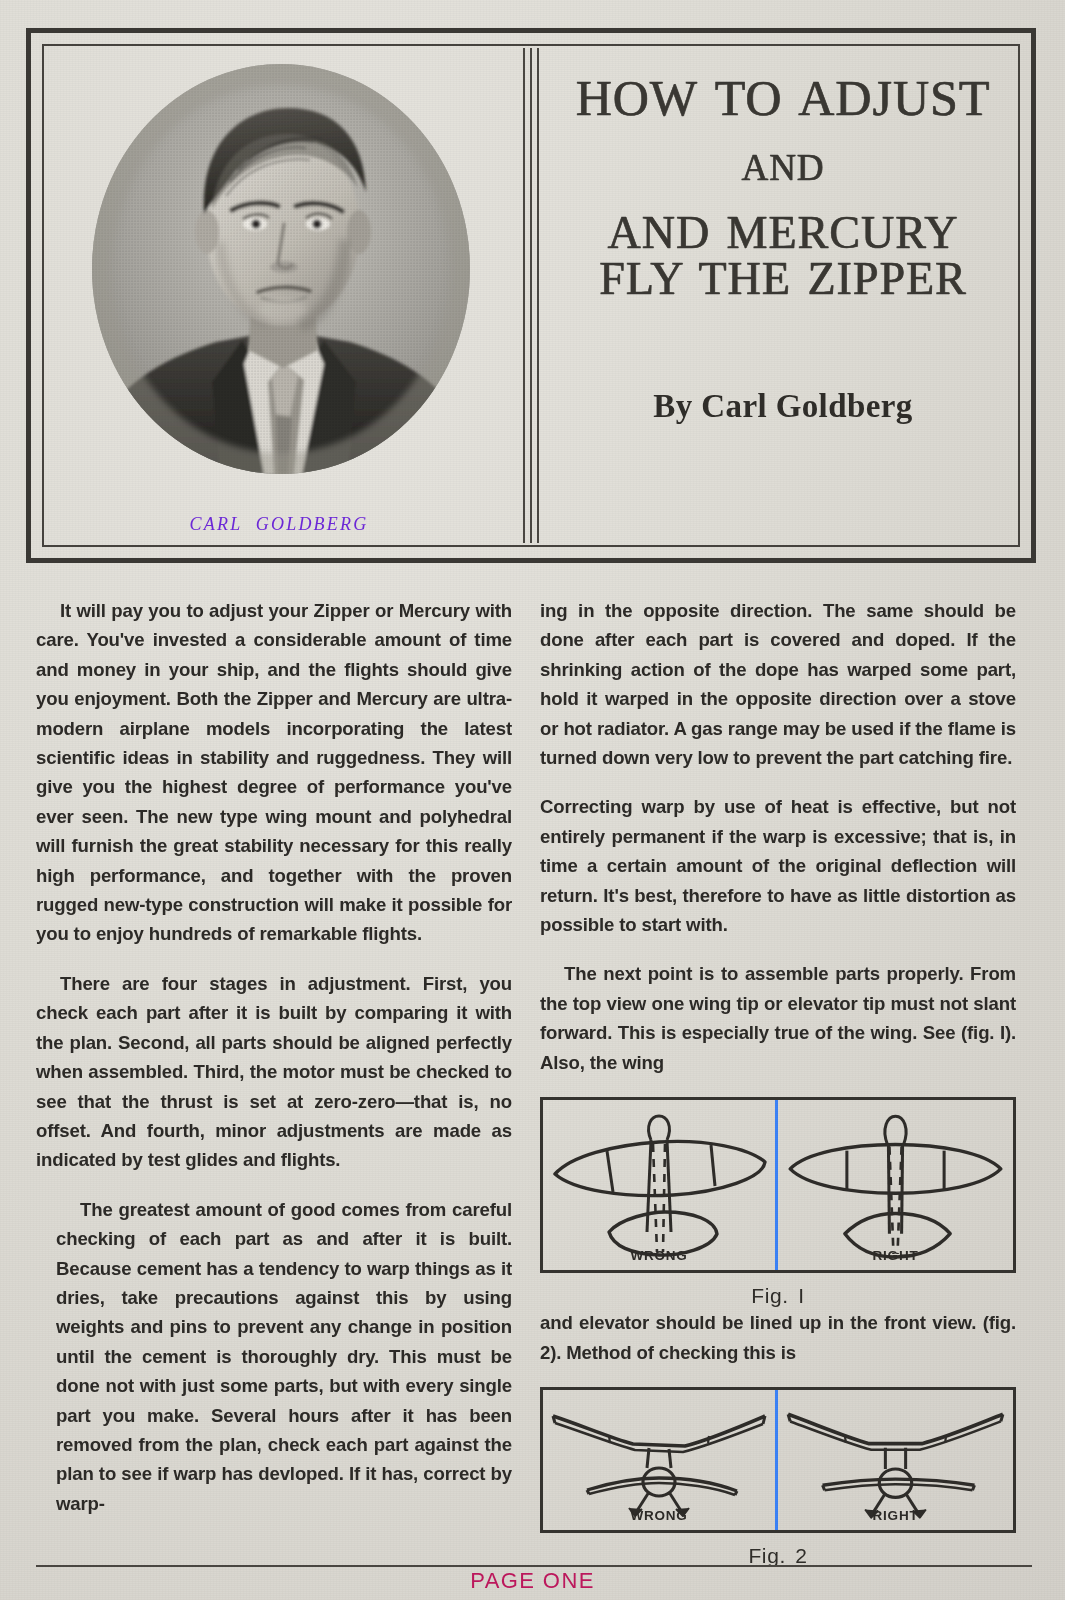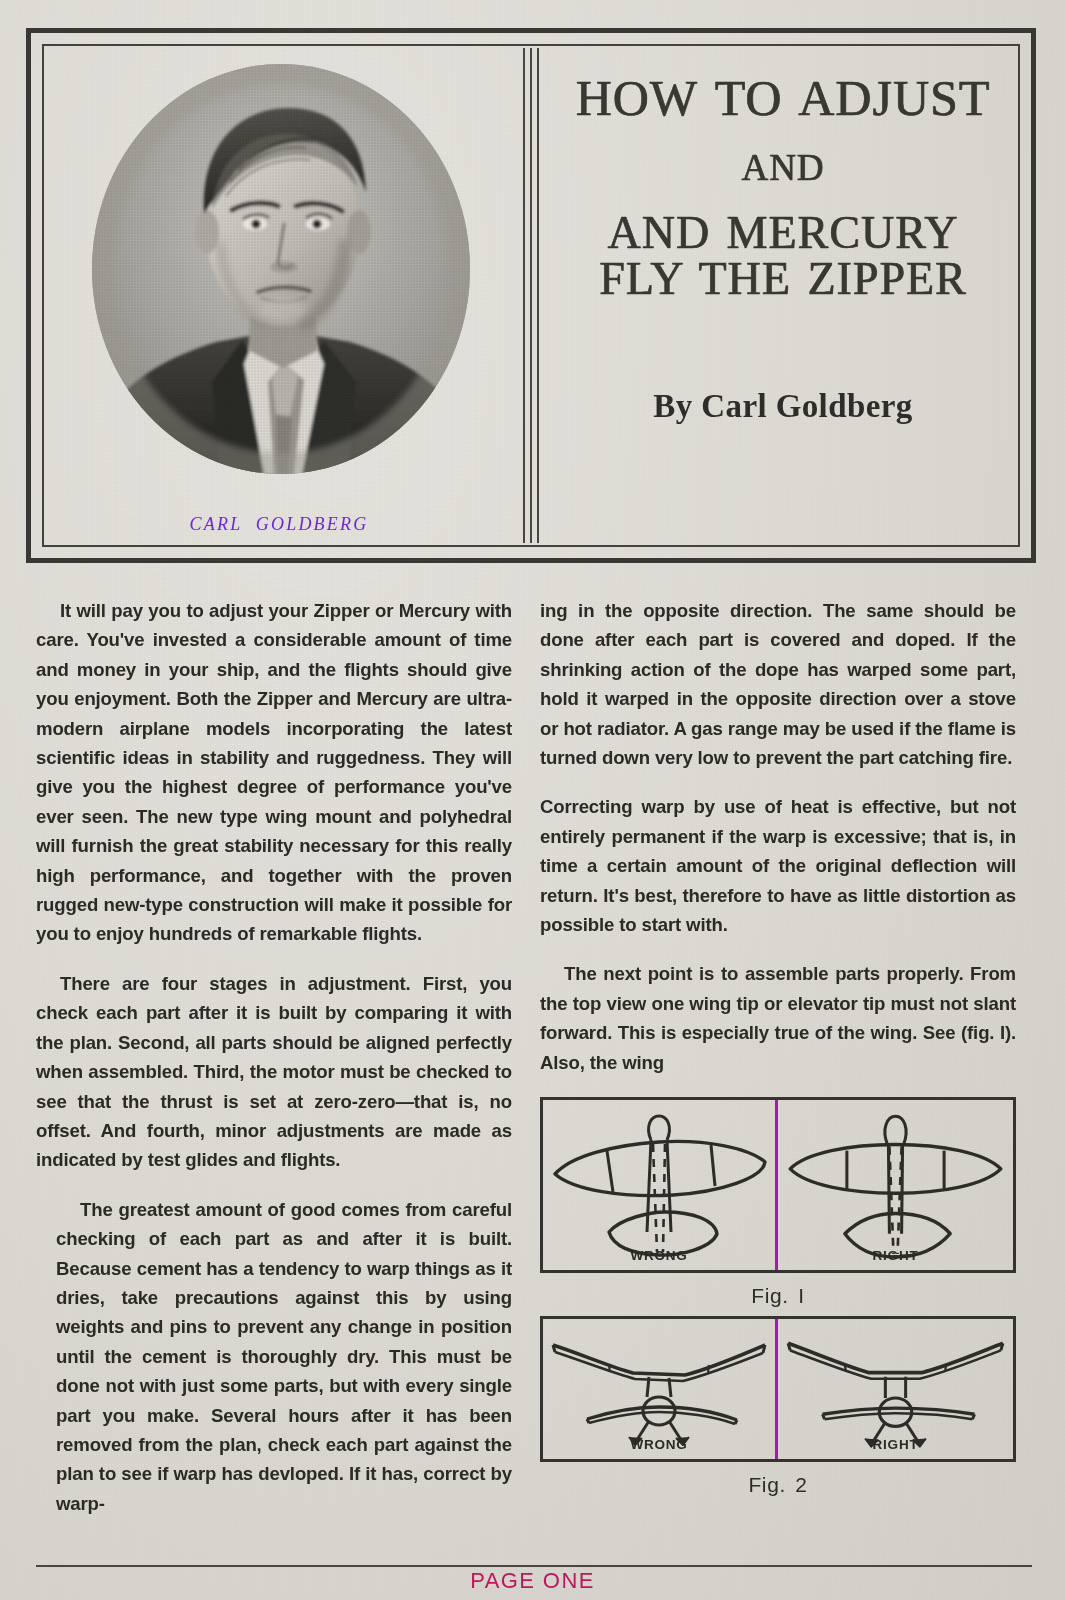--- a/index.html
+++ b/index.html
@@ -139,21 +139,21 @@
   .figbox{
     border:3.5px solid #35332f;
     background:transparent;
     display:flex;
     box-sizing:border-box;
   }
   .figpane{
     flex:1 1 50%;position:relative;
     box-sizing:border-box;
   }
-  .figpane.left{border-right:3px solid #a21caf;text-decoration:underline;}
+  .figpane.left{border-right:3px solid #3b82f6;text-decoration:underline;}
   .figpane svg{display:block;width:100%;}
   .figlabel{
     position:absolute;left:0;right:0;bottom:7px;
     text-align:center;
     font-family:"Liberation Sans", sans-serif;
     font-weight:700;
     font-size:13.5px;
     letter-spacing:.8px;
     color:#2c2a27;
   }
@@ -382,20 +382,21 @@
               </g>
             </g>
           </svg>
           <div class="figlabel">RIGHT</div>
         </div>
 
       </div>
       <div class="figcap">Fig. I</div>
     </div>
 
+    <p class="cont">and elevator should be lined up in the front view. (fig. 2).   Method of checking this is</p>
 
     <div id="fig2-wrap">
       <div class="figbox" id="fig2">
 
         <div class="figpane left">
           <svg viewBox="0 0 232 140">
             <g fill="none" stroke="#2e2c29" stroke-width="3" stroke-linejoin="round">
 
               <path d="M10 26 C40 36 68 48 90 54 L142 56 C166 50 194 38 222 26" stroke-width="3.6"></path>
 

